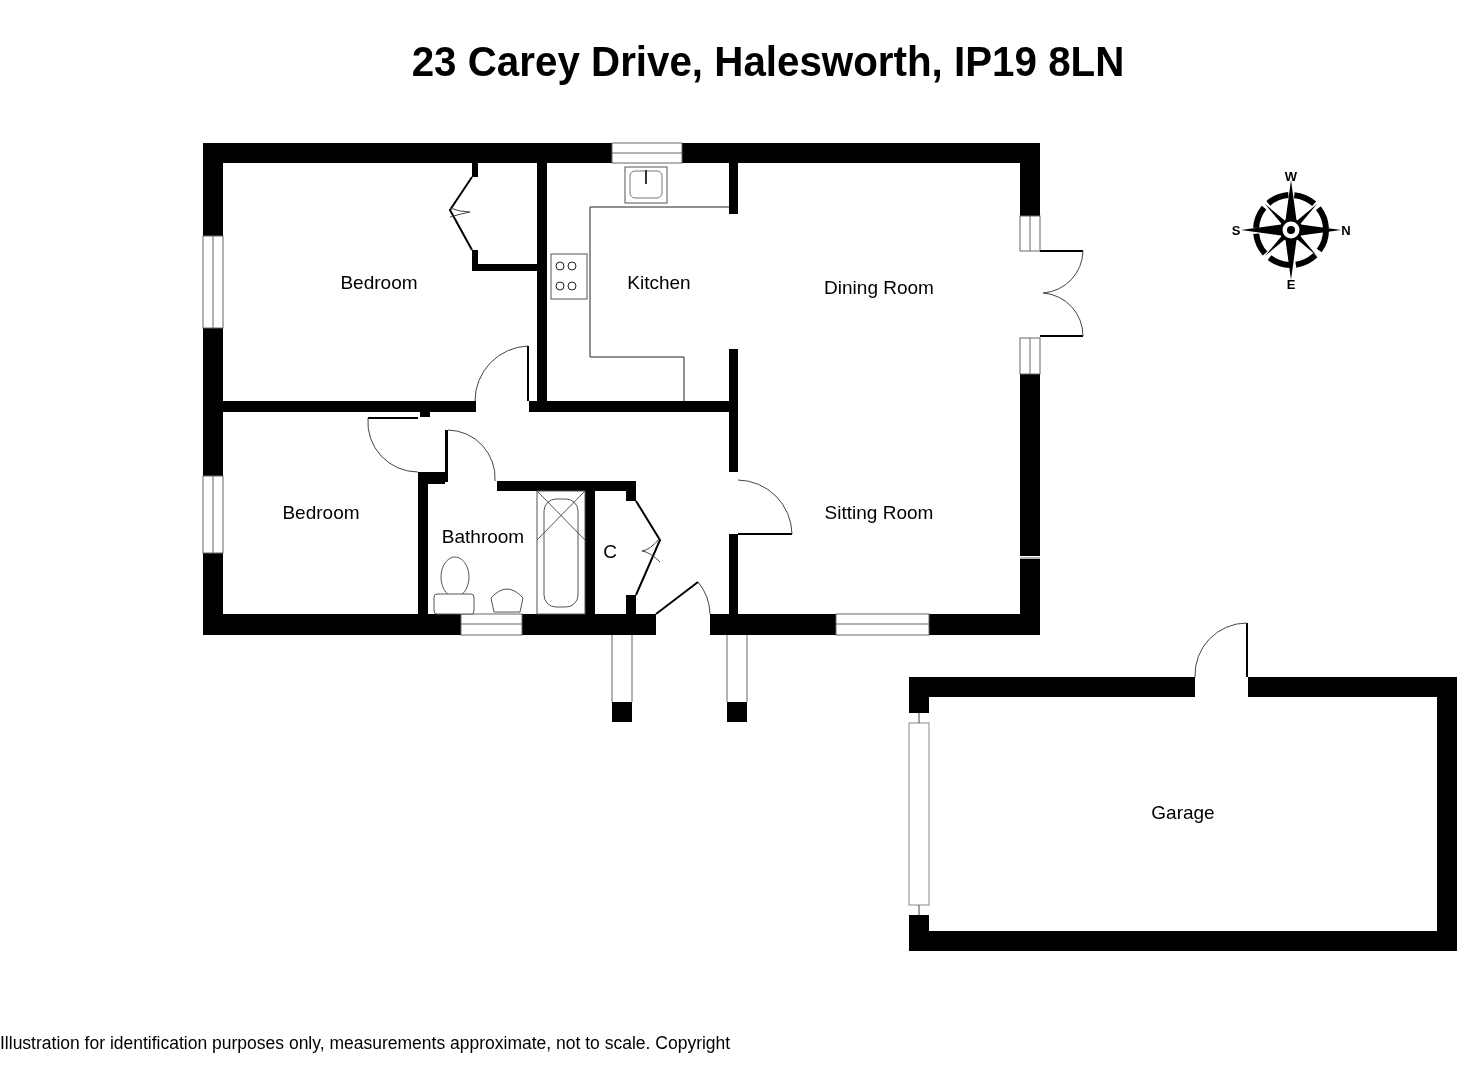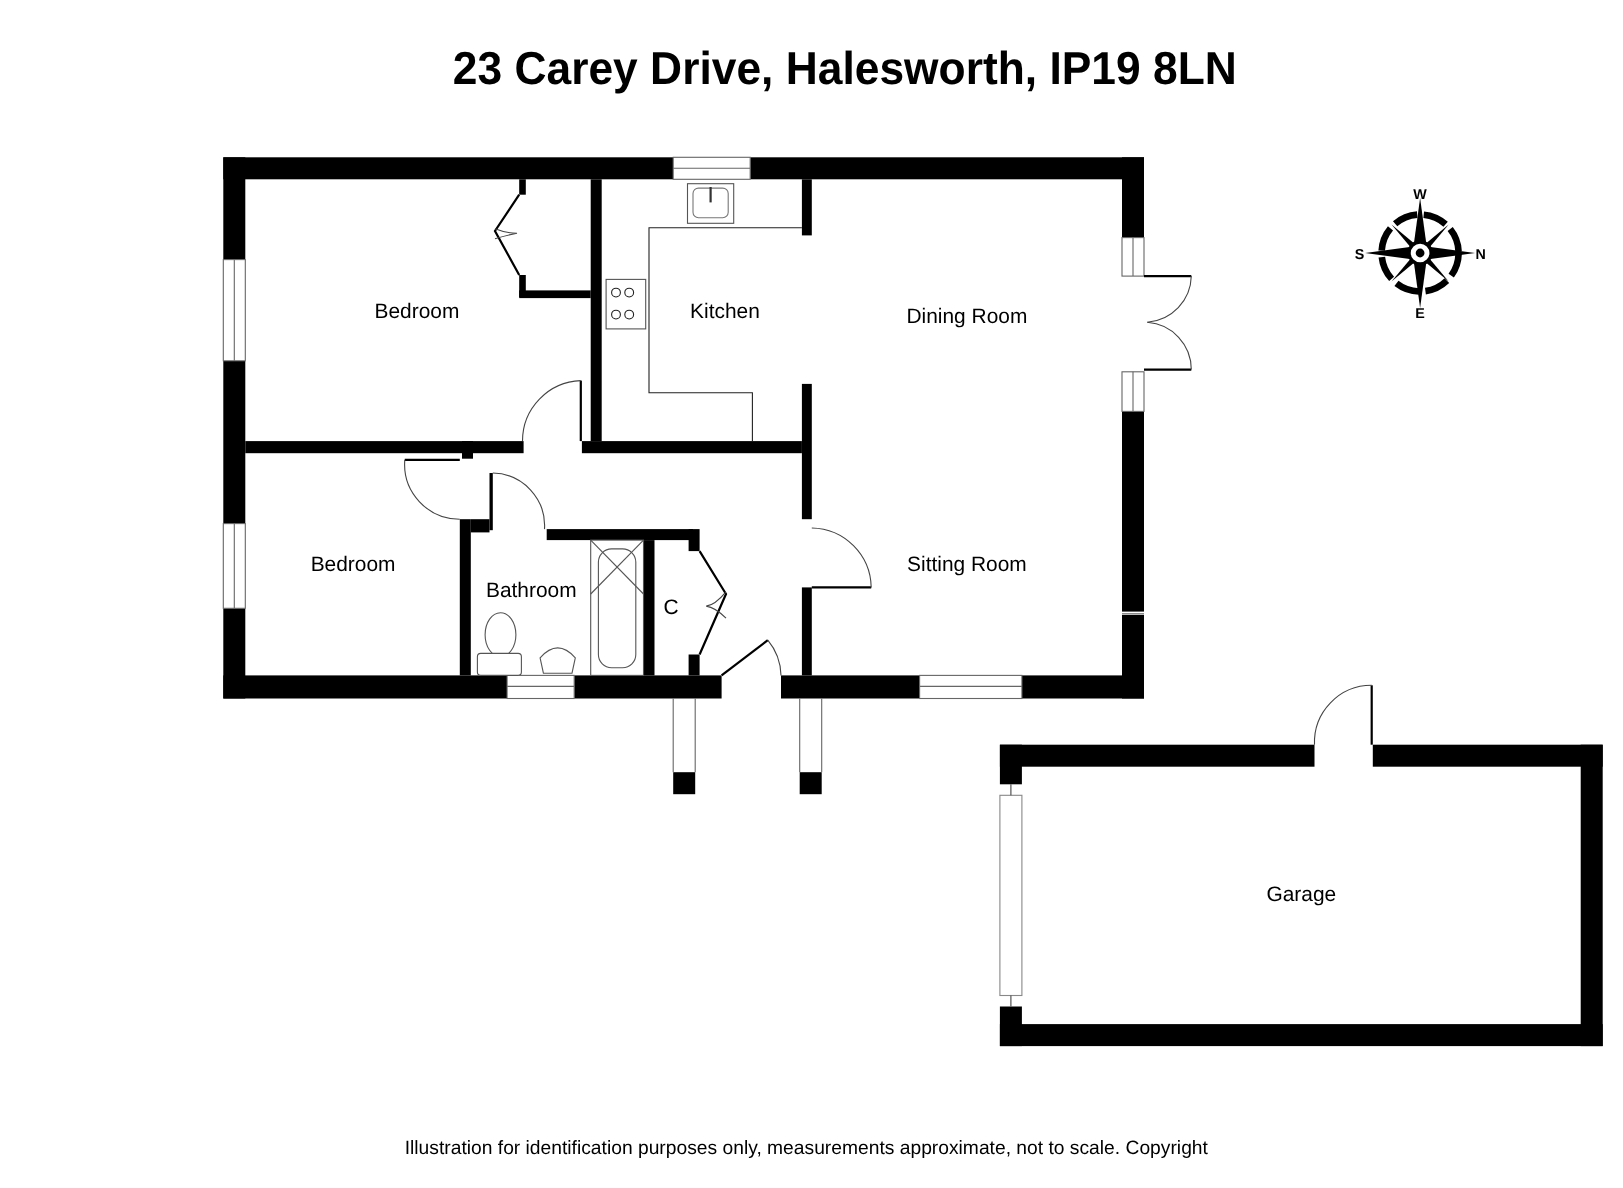--- a/index.html
+++ b/index.html
@@ -1,18 +1,18 @@
 <!DOCTYPE html>
 <html><head>
 <meta charset="utf-8">
 <style>
   html, body { margin:0; padding:0; background:#ffffff; }
   body { width:1475px; height:1080px; position:relative; overflow:hidden; font-family:"Liberation Sans", sans-serif; }
   .title { position:absolute; left:0; top:38px; width:1536px; text-align:center; font-family:"Liberation Sans", sans-serif; font-weight:bold; font-size:42px; color:#000; letter-spacing:0px; transform:scaleX(0.96); transform-origin:768px 0; }
-  .footer { position:absolute; left:0; top:1033px; width:1466px; text-align:center; font-size:17.5px; color:#000; }
+  .footer { position:absolute; left:0; top:1033px; width:1466px; text-align:left; font-size:17.5px; color:#000; }
   svg.plan { position:absolute; left:0; top:0; }
   .room-label { font-family:"Liberation Sans", sans-serif; font-size:19px; fill:#000; }
   .compass-label { font-family:"Liberation Sans", sans-serif; font-size:13px; font-weight:bold; fill:#000; }
 </style>
 </head>
 <body>
 
 <div class="title">23 Carey Drive, Halesworth, IP19 8LN</div>
 
 <svg class="plan" width="1475" height="1080" viewBox="0 0 1475 1080">

